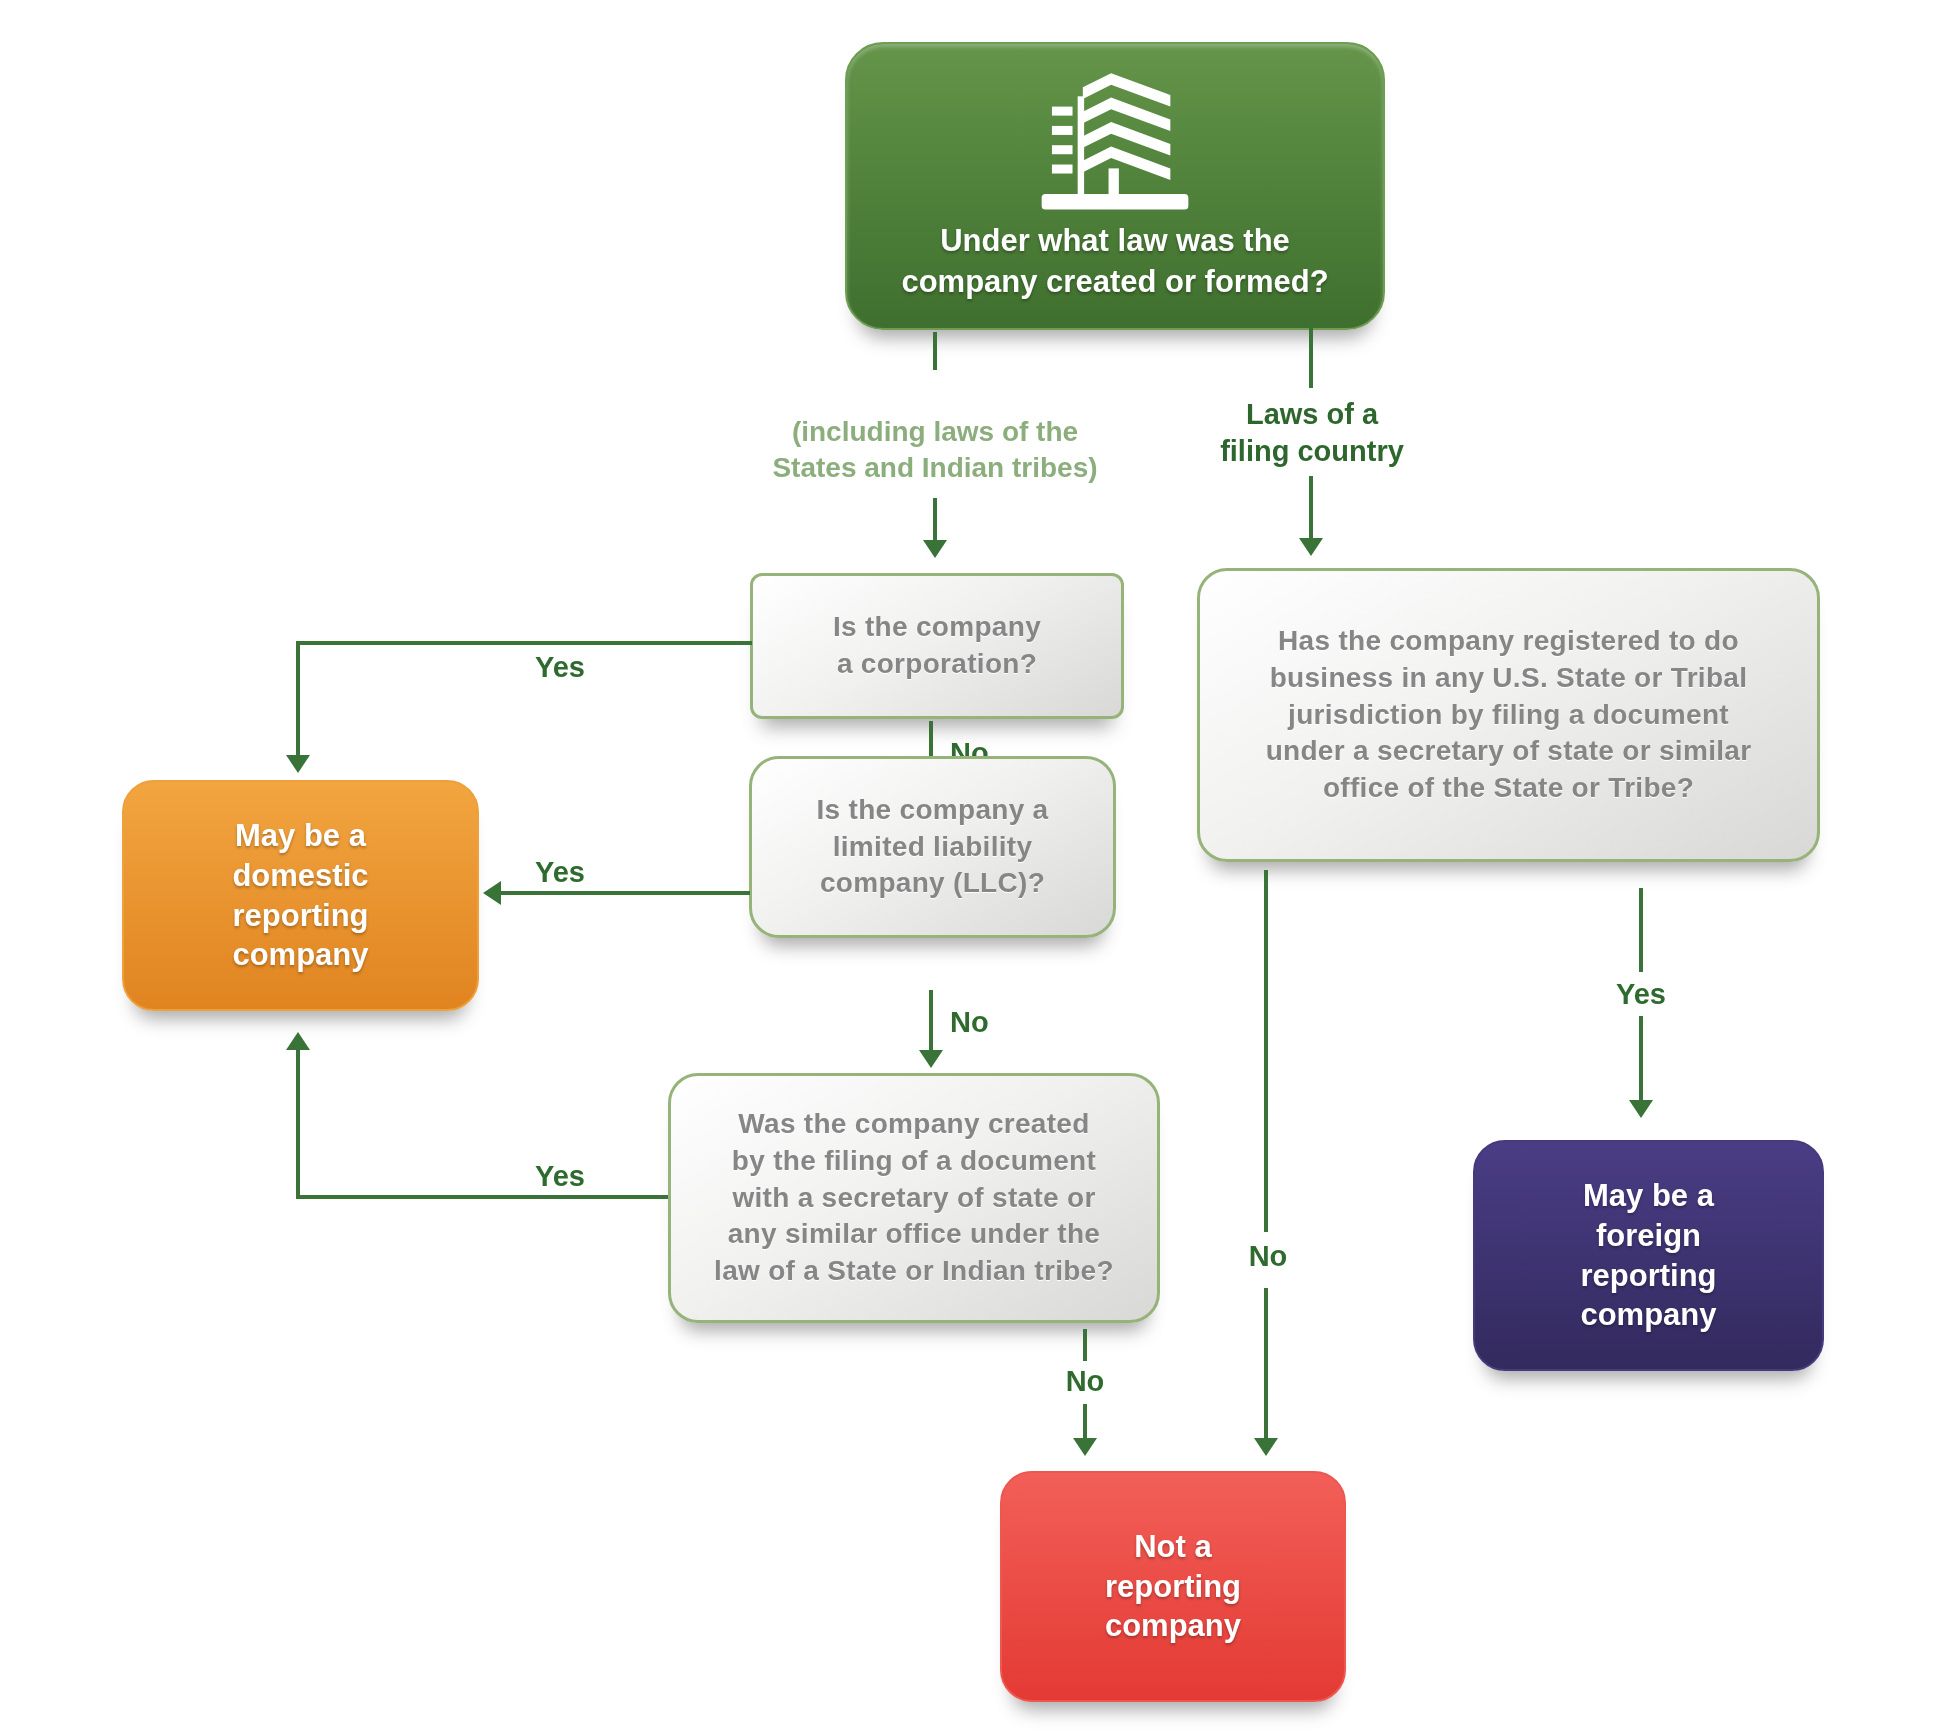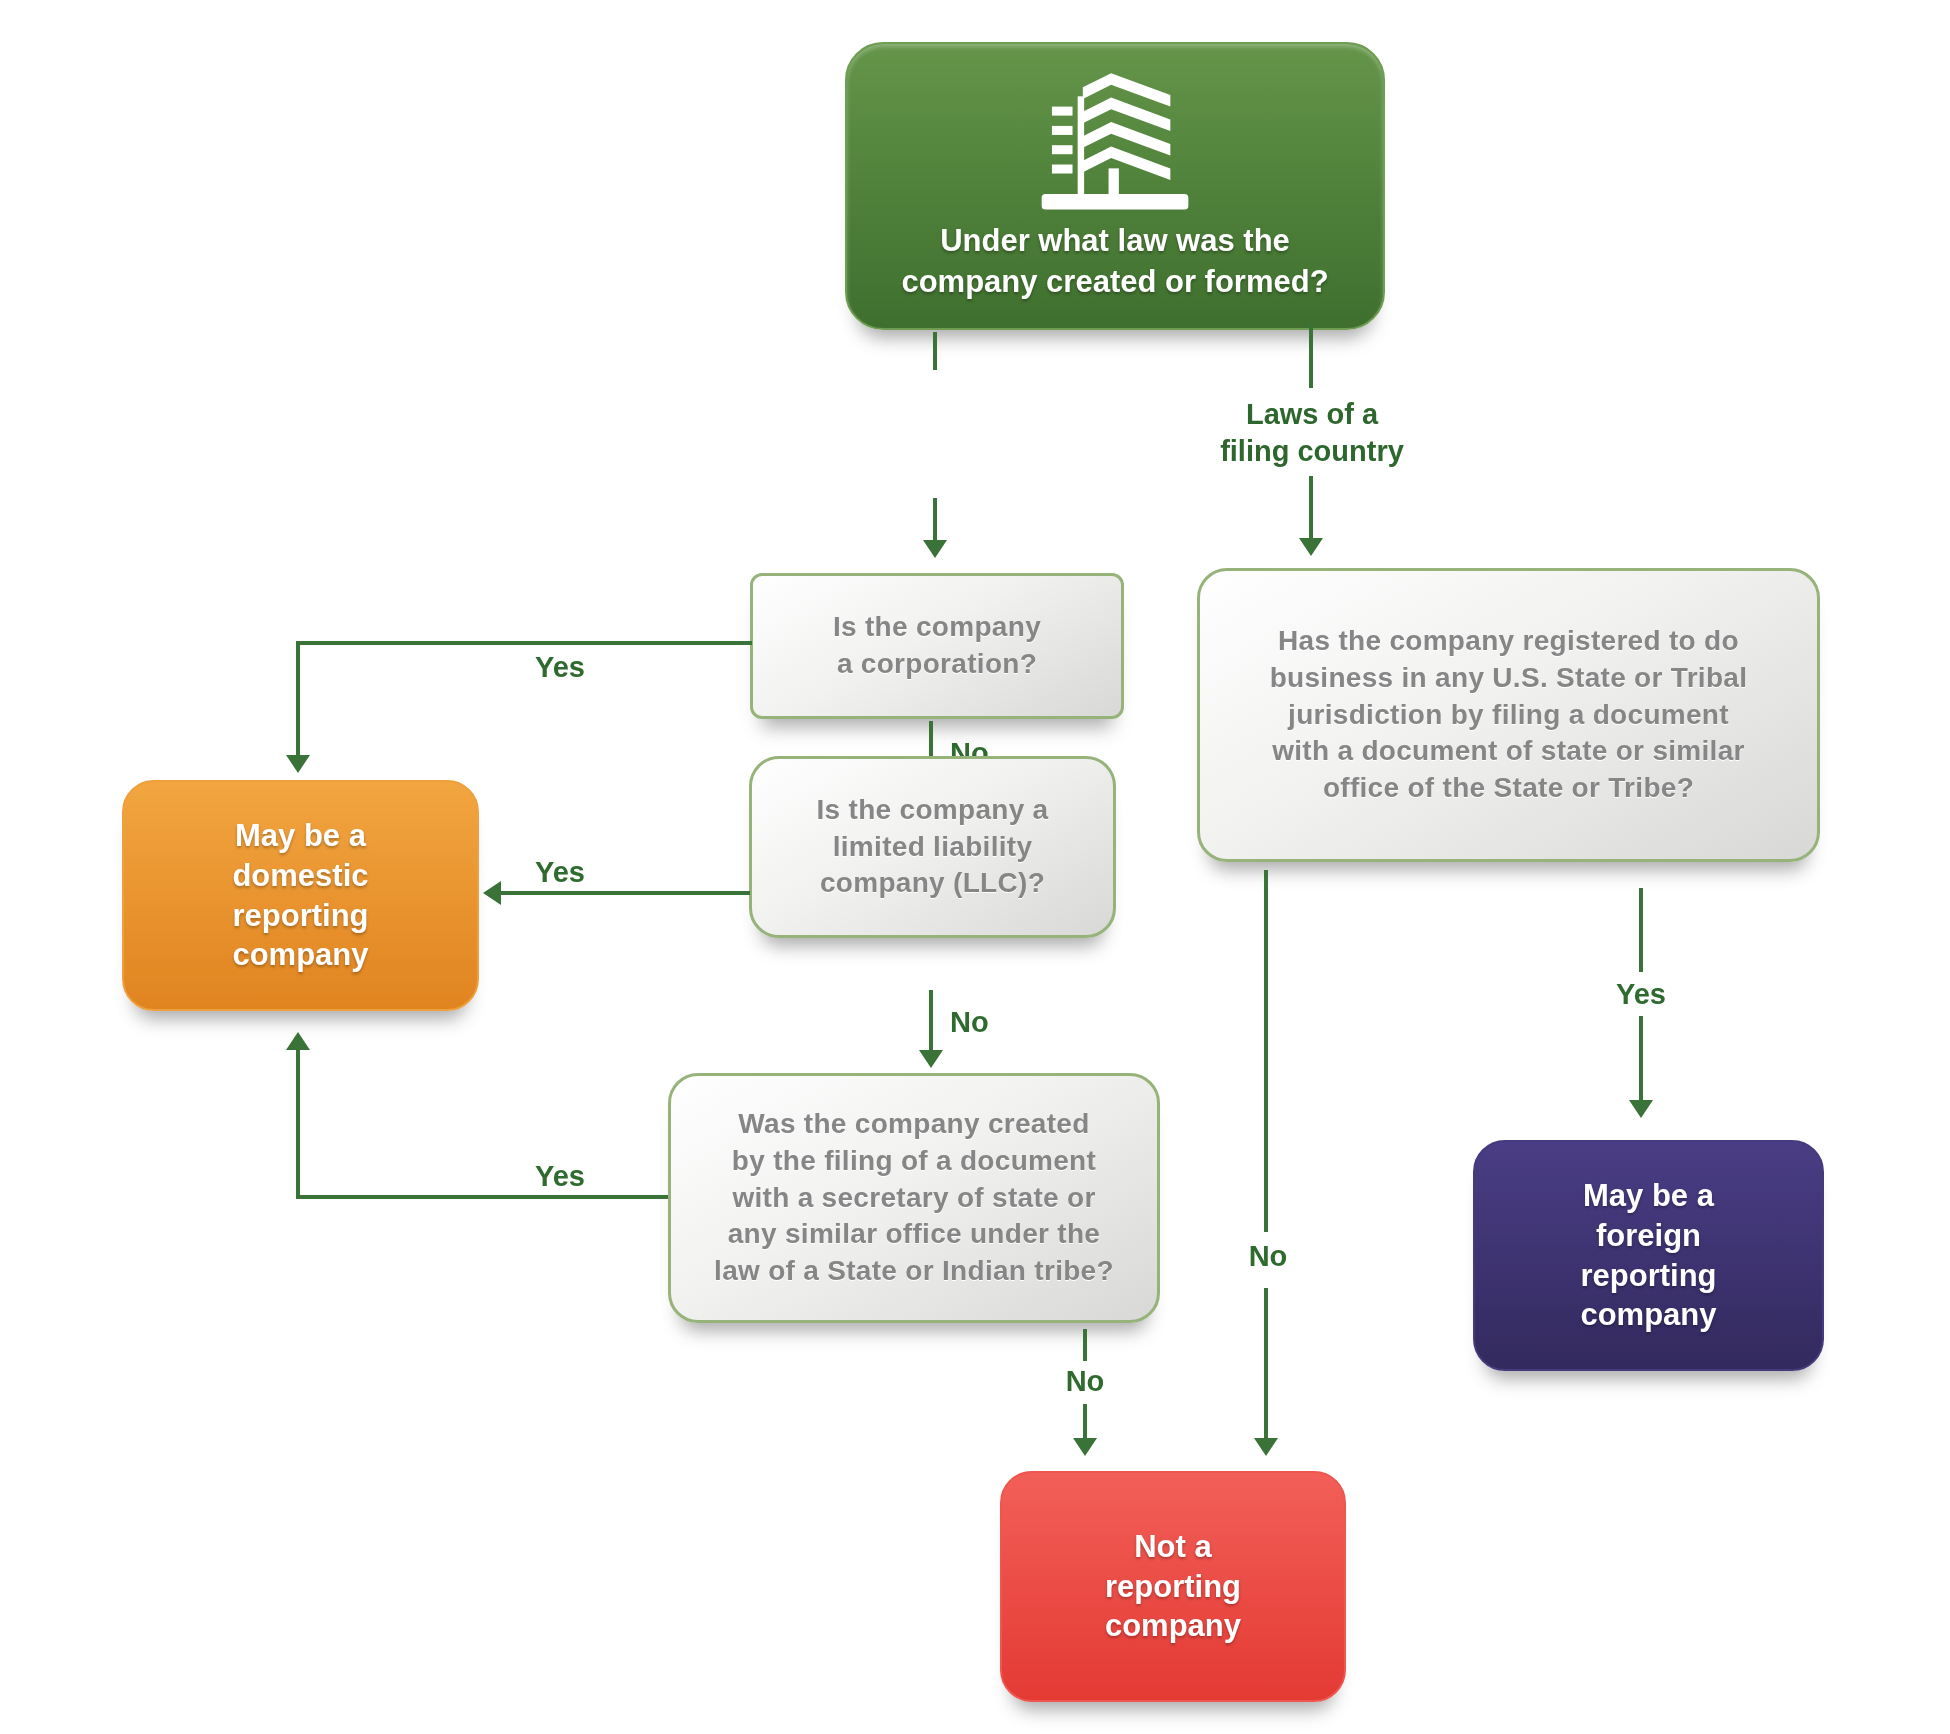--- a/index.html
+++ b/index.html
@@ -69,20 +69,22 @@
       <path d="M72,42 L118,59 L118,68 L72,51 L50,62 L50,53 Z"></path>
       <path d="M72,61 L118,78 L118,87 L72,70 L50,81 L50,72 Z"></path>
       <rect x="70" y="78" width="8" height="22"></rect>
       <rect x="18" y="98" width="114" height="12" rx="3"></rect>
     </svg>
     <div class="ml">Under what law was the
 company created or formed?</div>
   </div>
 
   <div class="vline" style="left:933px;top:332px;height:38px;"></div>
+  <div class="branch-sub ml" style="left:735px;top:414px;width:400px;">(including laws of the
+States and Indian tribes)</div>
   <div class="vline" style="left:933px;top:498px;height:44px;"></div>
   <div class="arr arr-down" style="left:923px;top:540px;"></div>
 
   <div class="box qbox ml" style="left:750px;top:573px;width:374px;height:146px;border-radius:12px;">Is the company
 a corporation?</div>
 
   <div class="hline" style="left:296px;top:641px;width:456px;"></div>
   <div class="vline" style="left:296px;top:641px;height:116px;"></div>
   <div class="arr arr-down" style="left:286px;top:755px;"></div>
   <div class="edge-label" style="left:515px;top:651px;width:90px;">Yes</div>
@@ -126,21 +128,21 @@
 
   <div class="vline" style="left:1309px;top:324px;height:64px;"></div>
   <div class="branch-title ml" style="left:1182px;top:396px;width:260px;">Laws of a
 filing country</div>
   <div class="vline" style="left:1309px;top:476px;height:64px;"></div>
   <div class="arr arr-down" style="left:1299px;top:538px;"></div>
 
   <div class="box qbox ml" style="left:1197px;top:568px;width:623px;height:294px;">Has the company registered to do
 business in any U.S. State or Tribal
 jurisdiction by filing a document
-with a document of state or similar
+under a secretary of state or similar
 office of the State or Tribe?</div>
 
   <div class="vline" style="left:1639px;top:888px;height:84px;"></div>
   <div class="edge-label" style="left:1596px;top:978px;width:90px;">Yes</div>
   <div class="vline" style="left:1639px;top:1016px;height:86px;"></div>
   <div class="arr arr-down" style="left:1629px;top:1100px;"></div>
 
   <div class="vline" style="left:1264px;top:870px;height:362px;"></div>
   <div class="edge-label" style="left:1223px;top:1240px;width:90px;">No</div>
   <div class="vline" style="left:1264px;top:1288px;height:152px;"></div>

